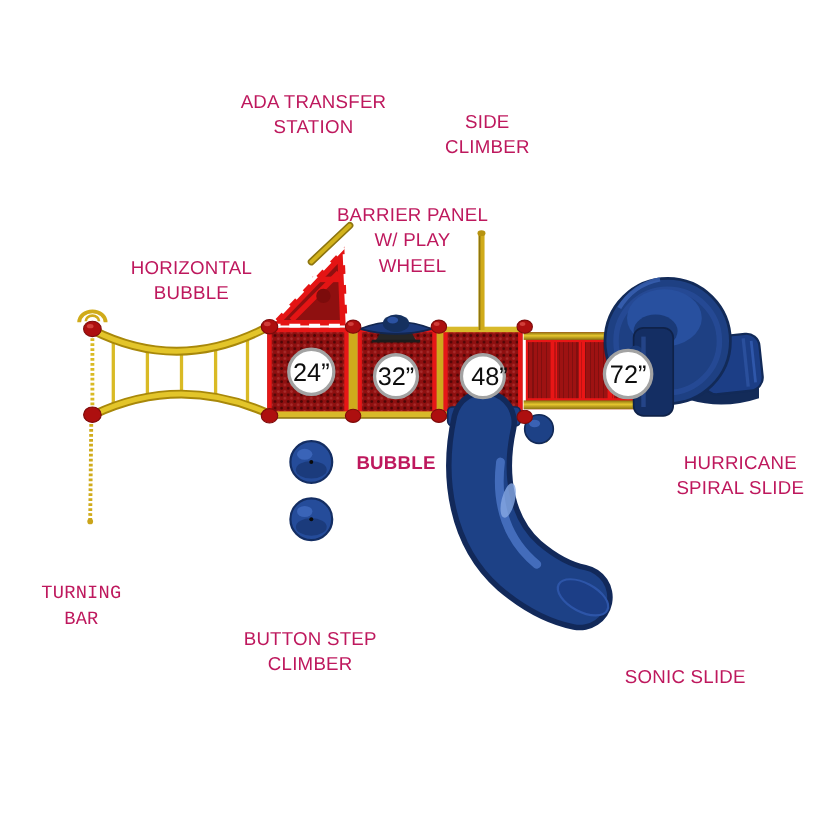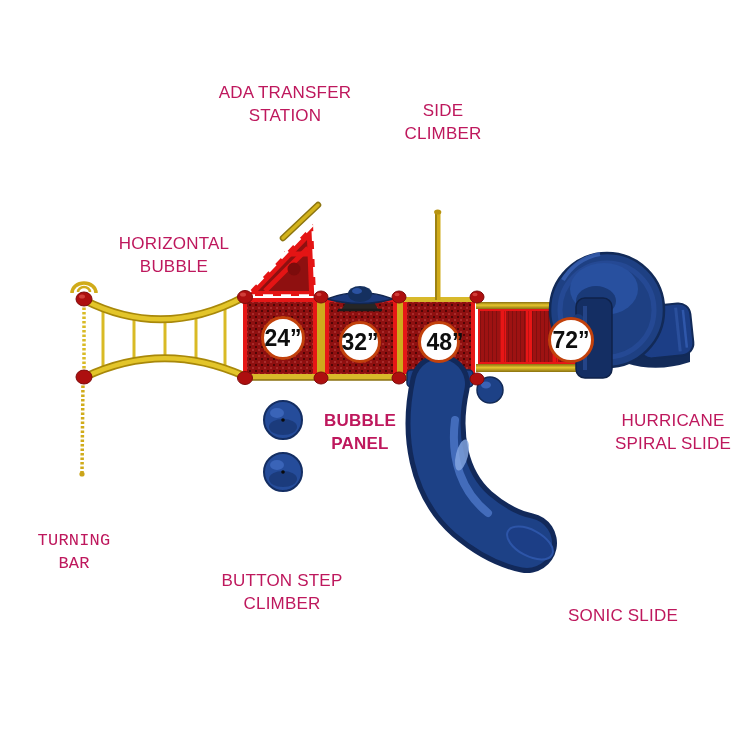--- a/index.html
+++ b/index.html
@@ -26,23 +26,23 @@
     background:linear-gradient(#8a7110,#e5c62e 45%,#8a7110);}
   .bridge .rail.top{top:0;}
   .bridge .rail.bottom{bottom:0;height:8px;}
   .bridge .slats{
     position:absolute;left:2px;right:2px;top:9px;bottom:10px;
     background:
       repeating-linear-gradient(90deg, rgba(0,0,0,.18) 0 1px, transparent 1px 4px),
       repeating-linear-gradient(90deg, #9e1212 0 20px, #e81616 20px 26px);
   }
   .badge{
-    position:absolute;background:#ffffff;border:3px solid #c2410c;border-radius:50%;
+    position:absolute;background:#ffffff;border:3px solid #a3a3a3;border-radius:50%;
     display:flex;align-items:center;justify-content:center;color:#0e0e0e;
-    font-size:23px;z-index:5;box-sizing:border-box;font-weight:bold;
+    font-size:23px;z-index:5;box-sizing:border-box;
   }
   #svg-draw{position:absolute;left:0;top:0;z-index:3;}
 </style>
 </head>
 <body>
 
 <div id="stage">
 
   <div class="deck" style="left:243px;top:298px;width:74px;height:80px;"></div>
   <div class="deck" style="left:325px;top:298px;width:72px;height:80px;"></div>
@@ -196,35 +196,39 @@
   </div>
 
   <div class="label" style="left:195px;top:81px;width:180px;">
     <span>ADA TRANSFER</span>
     <span>STATION</span>
   </div>
   <div class="label" style="left:383px;top:99px;width:120px;">
     <span>SIDE</span>
     <span>CLIMBER</span>
   </div>
+  <div class="label" style="left:295px;top:184px;width:160px;">
+    <span>BARRIER PANEL</span>
+    <span>W/ PLAY</span>
+    <span>WHEEL</span>
+  </div>
   <div class="label" style="left:94px;top:232px;width:160px;">
     <span>HORIZONTAL</span>
     <span>BUBBLE</span>
   </div>
   <div class="label" style="left:14px;top:529px;width:120px;font-family:Liberation Mono, monospace;">
     <span>TURNING</span>
     <span>BAR</span>
   </div>
   <div class="label" style="left:202px;top:569px;width:160px;">
     <span>BUTTON STEP</span>
     <span>CLIMBER</span>
   </div>
   <div class="label" style="left:305px;top:409px;width:110px;font-weight:bold;">
     <span>BUBBLE</span>
-    <span>PANEL</span>
   </div>
   <div class="label" style="left:588px;top:409px;width:170px;">
     <span>HURRICANE</span>
     <span>SPIRAL SLIDE</span>
   </div>
   <div class="label" style="left:538px;top:604px;width:170px;">
     <span>SONIC SLIDE</span>
   </div>
 
 </div>

